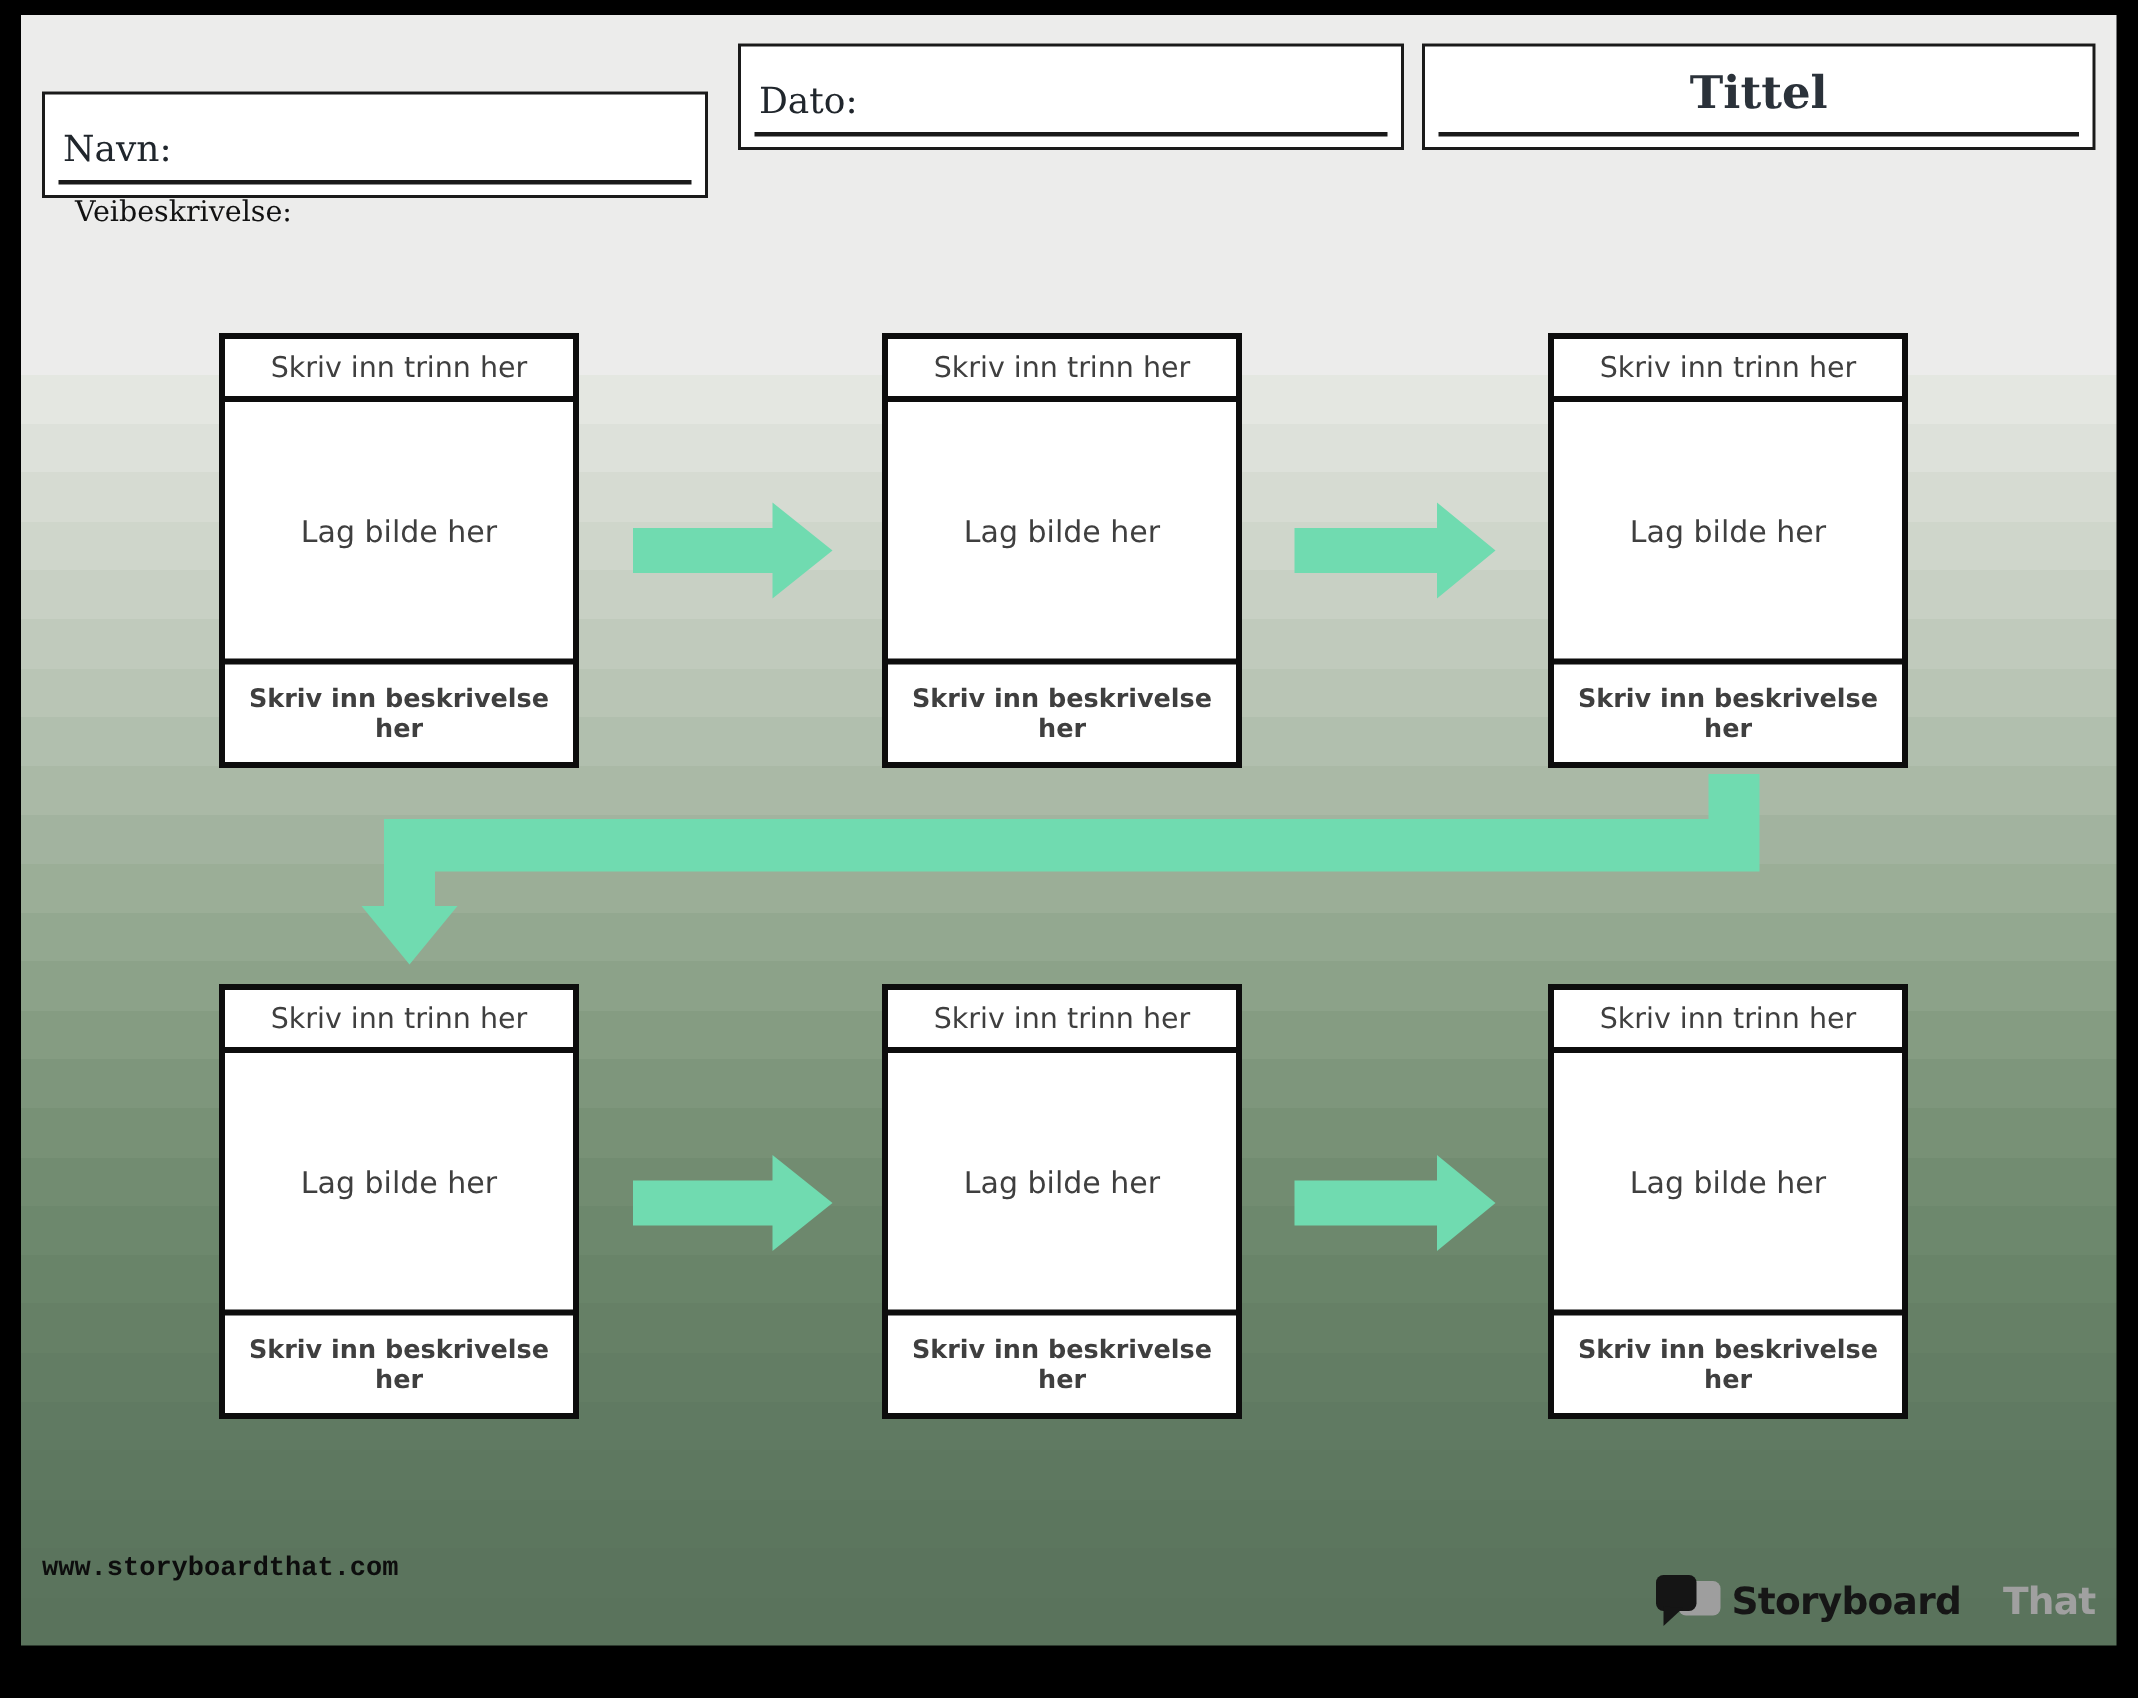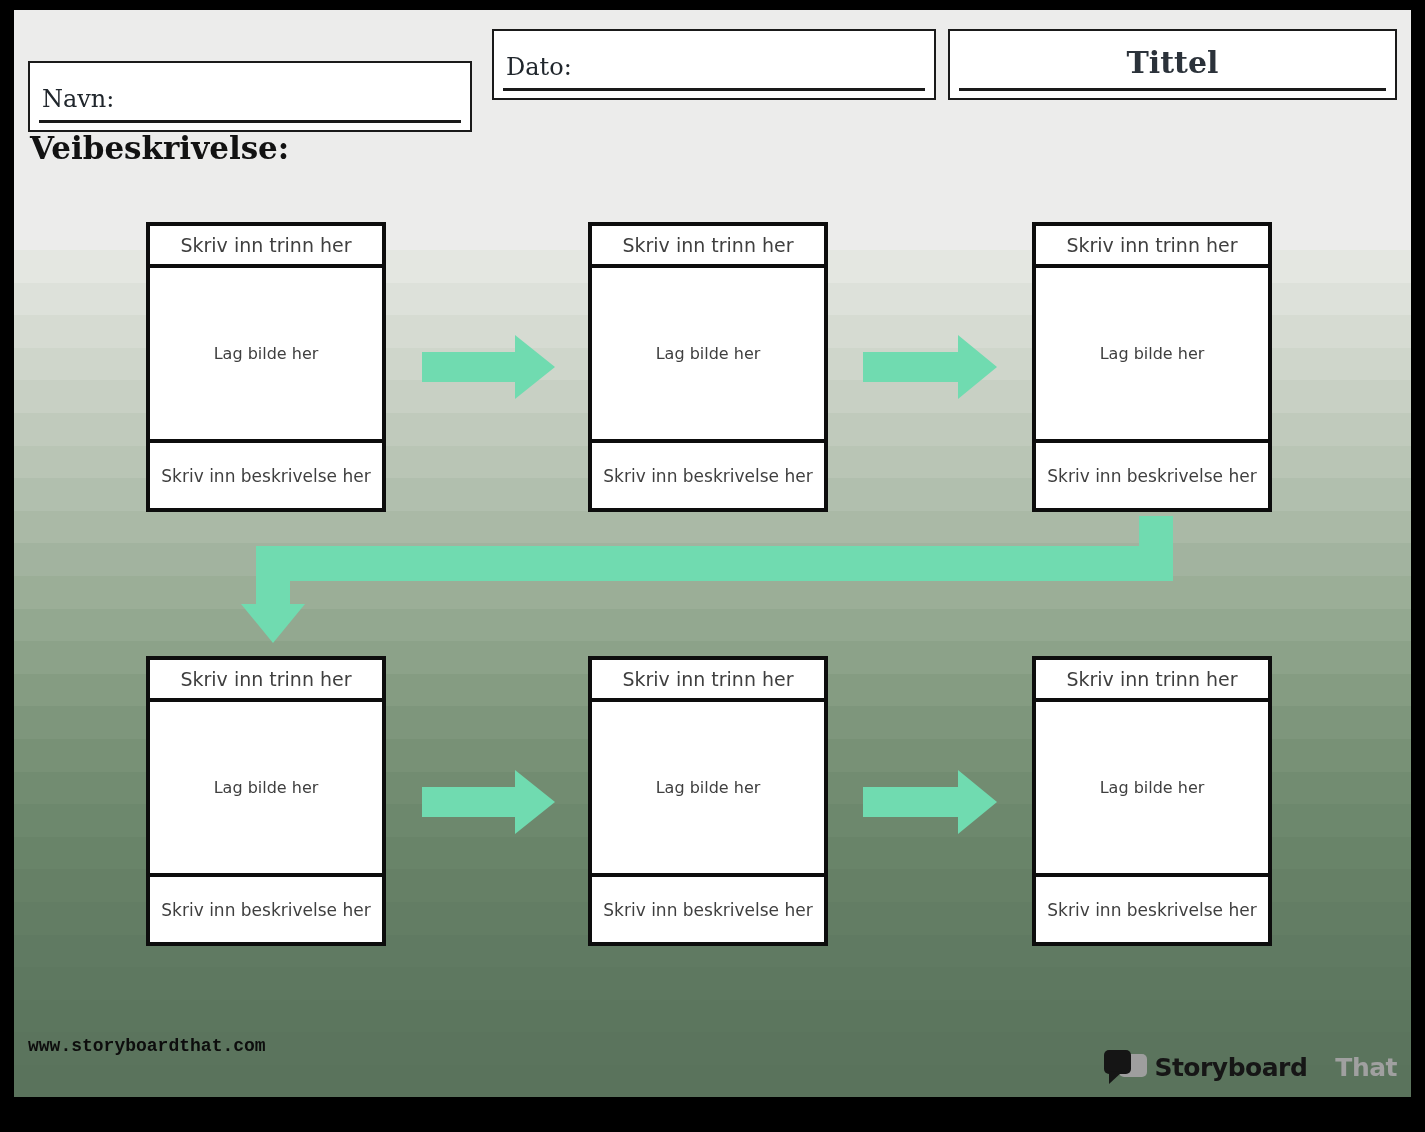--- a/index.html
+++ b/index.html
@@ -53,44 +53,44 @@
   }
   .hbox .underline{
     position:absolute;left:9px;right:9px;bottom:7px;height:0;
     border-top:3px solid #1a1a1a;
   }
   .hbox.title-box .label{
     left:0;right:0;top:14px;text-align:center;
     font-size:30px;font-weight:600;color:#2b323a;
   }
   .instructions{
-    position:absolute;left:16px;top:120px;
+    position:absolute;left:36px;top:120px;
     font-family:"DejaVu Serif","Liberation Serif",serif;
-    font-size:31px;color:#121212;font-weight:bold;
+    font-size:19px;color:#121212;
   }
   .cell{
     position:absolute;width:240px;height:290px;
     background:#fff;border:4px solid #0d0d0d;
     box-sizing:border-box;
     display:flex;flex-direction:column;
   }
   .cell .step{
     height:38px;flex:0 0 38px;border-bottom:4px solid #0d0d0d;
     display:flex;align-items:center;justify-content:center;
     font-size:19px;color:#3f3f3f;
   }
   .cell .image{
     height:171px;flex:0 0 171px;border-bottom:4px solid #0d0d0d;
     display:flex;align-items:center;justify-content:center;
-    font-size:16px;color:#3f3f3f;
+    font-size:20px;color:#3f3f3f;
   }
   .cell .desc{
     flex:1;
     display:flex;align-items:center;justify-content:center;
-    font-size:17px;color:#3f3f3f;text-align:center;padding:0 4px;
+    font-size:17px;color:#3f3f3f;text-align:center;padding:0 4px;font-weight:bold;
   }
   .row1{top:212px;}
   .row2{top:646px;}
   .col1{left:132px;}
   .col2{left:574px;}
   .col3{left:1018px;}
   .arrows{position:absolute;left:0;top:0;pointer-events:none;}
   .footer-url{
     position:absolute;left:14px;top:1026px;
     font-family:Liberation Mono, monospace;

